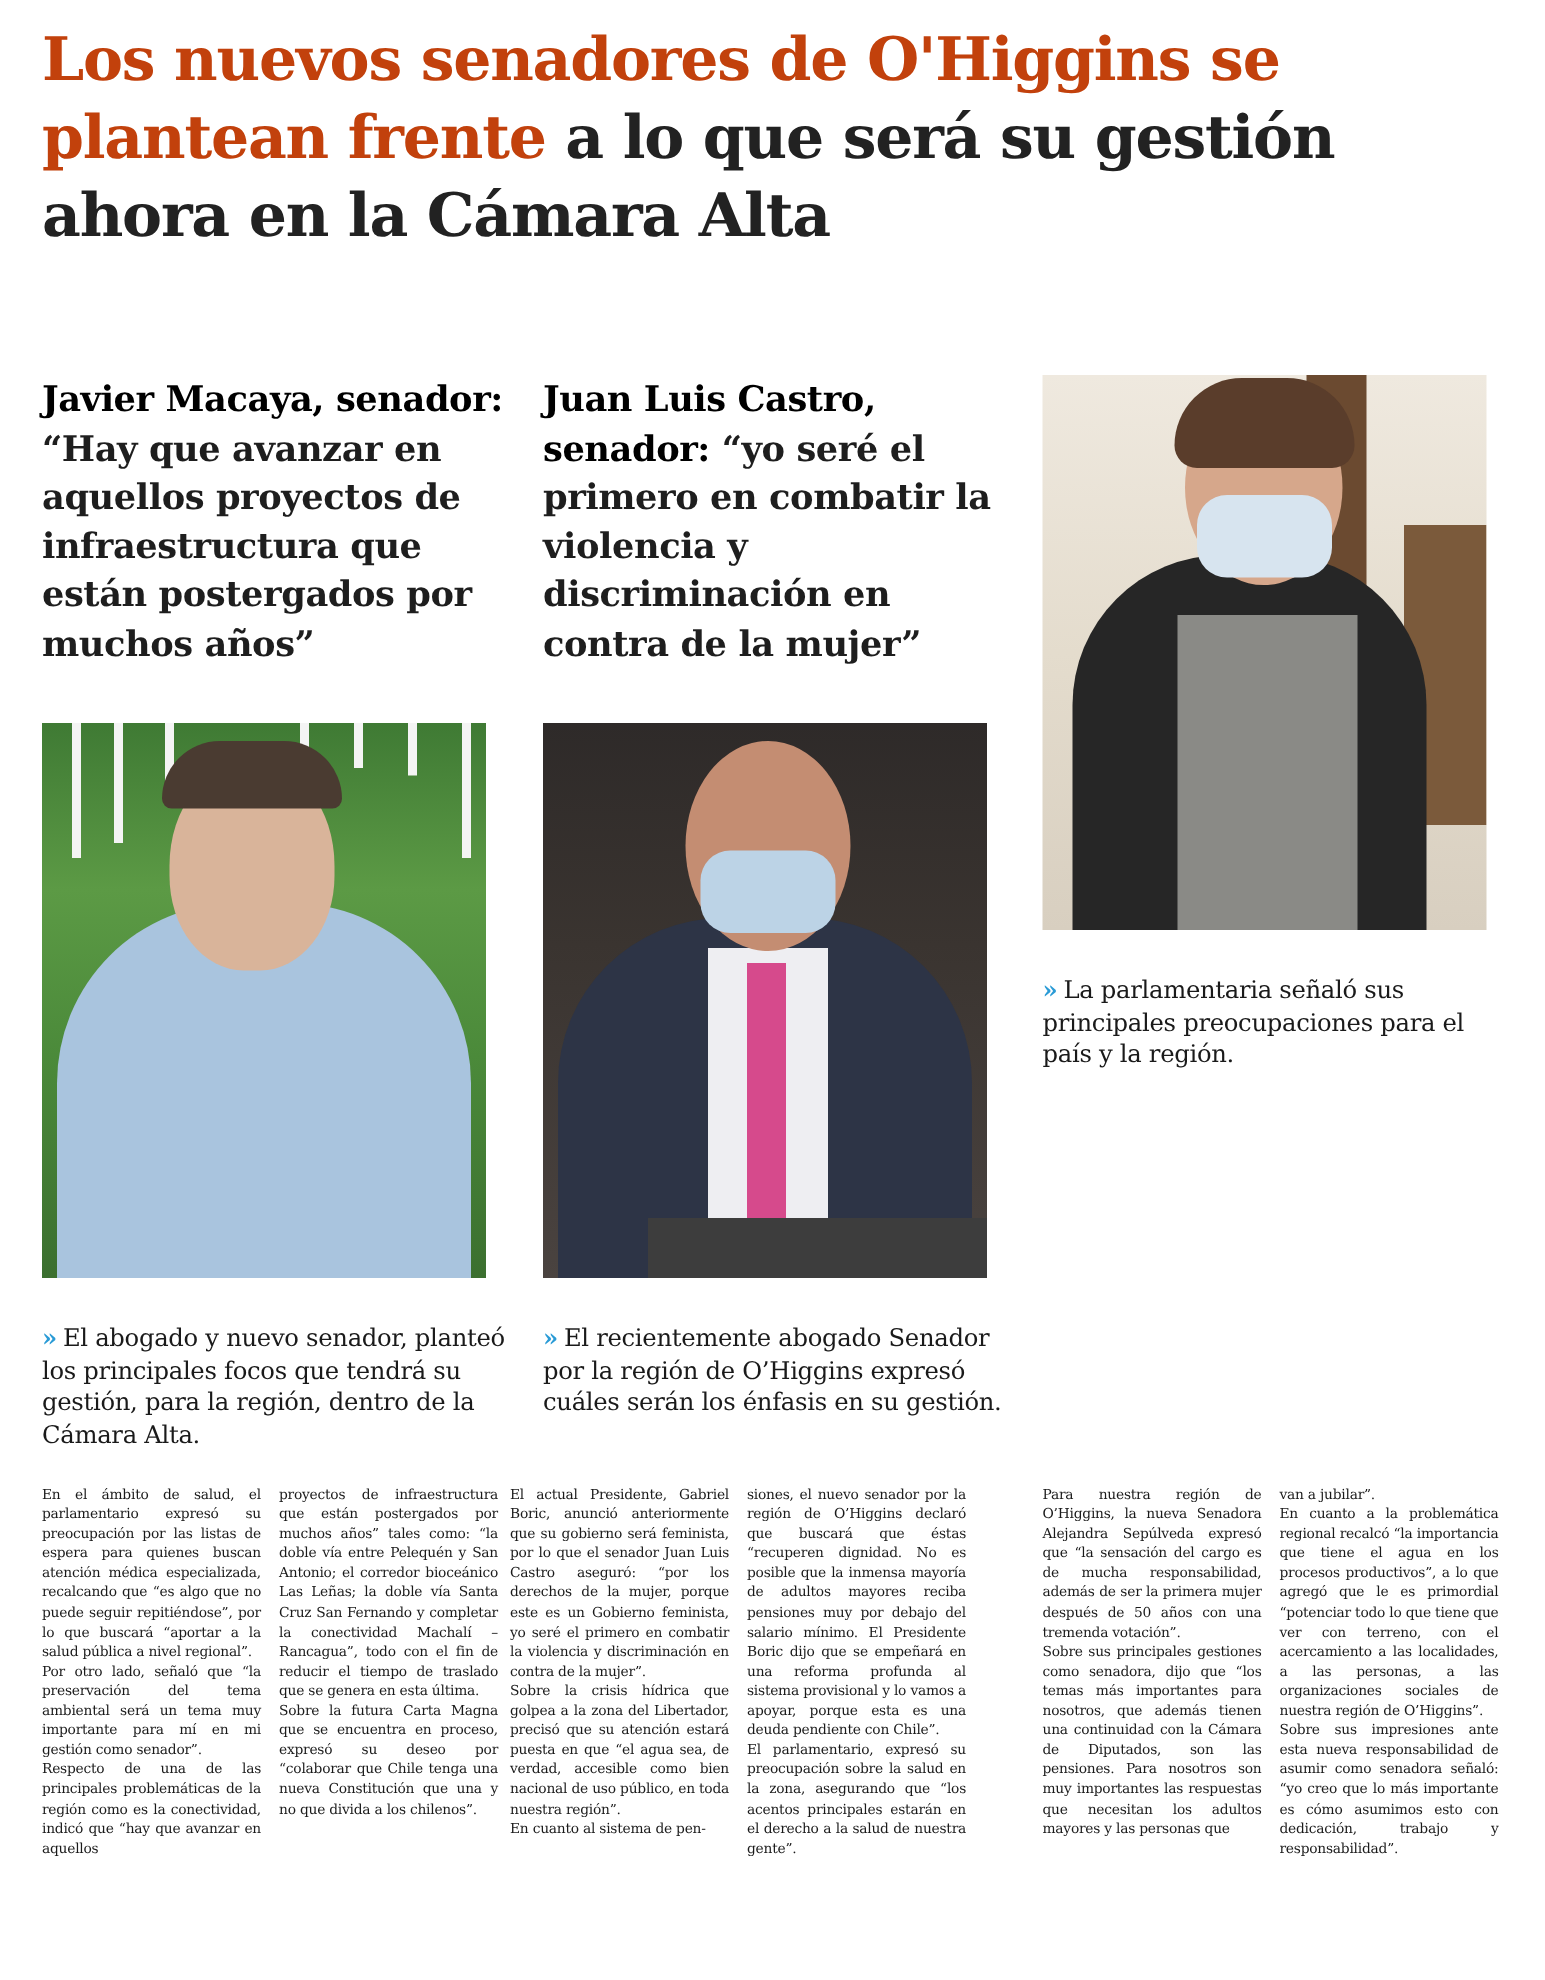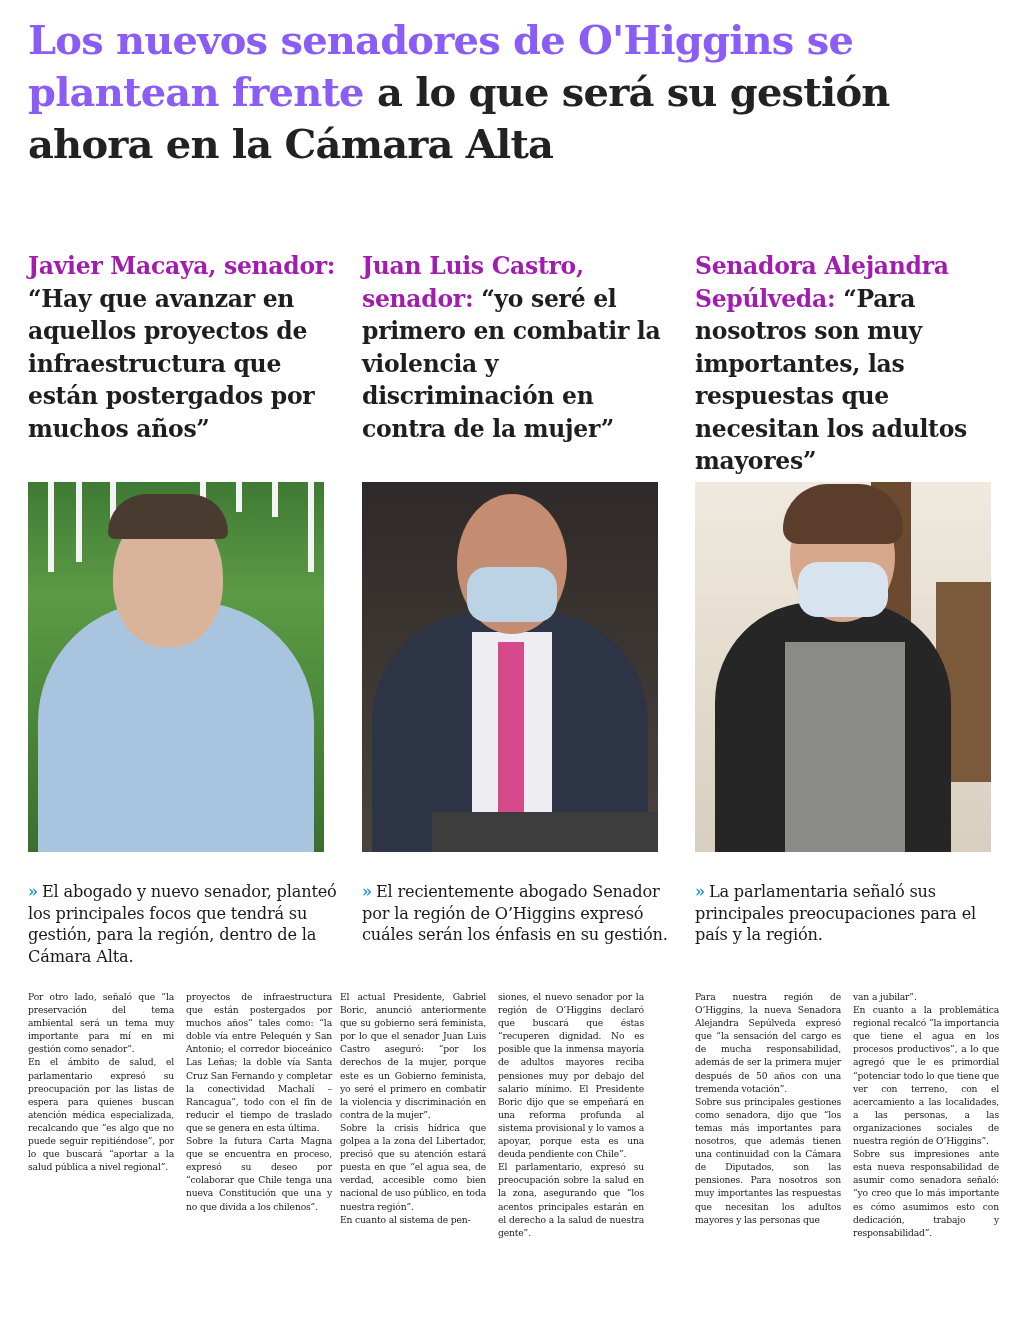--- a/index.html
+++ b/index.html
@@ -4,32 +4,32 @@
 <style>
   * { box-sizing: border-box; margin: 0; padding: 0; }
   html, body { width: 1030px; height: 1320px; background: #ffffff; overflow: hidden; }
   body { position: relative; font-family: "DejaVu Serif", "Liberation Serif", serif; color: #1a1a1a; }
 
   .headline {
     position: absolute; left: 28px; top: 14px; width: 960px;
     font-family: "DejaVu Serif", serif; font-weight: bold;
     font-size: 40px; line-height: 52px; letter-spacing: -0.8px; color: #222222;
   }
-  .headline .green { color: #8b5cf6; }
+  .headline .green { color: #c2410c; }
 
   .col { position: absolute; top: 250px; width: 310px; }
   .col1 { left: 28px; }
   .col2 { left: 362px; }
   .col3 { left: 695px; }
 
   .subhead {
     font-family: "DejaVu Serif", serif; font-size: 23.5px; line-height: 32.5px;
     color: #1e1e1e; letter-spacing: -0.3px; height: 232px;
   }
-  .subhead .who { color: #a21caf; margin-top: 32px; }
+  .subhead .who { color: #000000; margin-top: 32px; }
 
   .photo { width: 296px; height: 370px; position: relative; overflow: hidden; }
   .photo1 { background: linear-gradient(180deg, #3f7a34 0%, #5c9a45 30%, #4b8a3a 60%, #3b6f2f 100%); }
   .photo1 .stripe { position: absolute; top: 0; width: 6px; background: #f4f4f4; }
   .photo1 .shirt { position: absolute; left: 10px; right: 10px; bottom: 0; height: 250px; background: #a9c4de; border-radius: 120px 120px 0 0; }
   .photo1 .face { position: absolute; left: 85px; top: 25px; width: 110px; height: 140px; background: #d9b49a; border-radius: 50% 50% 45% 45%; }
   .photo1 .hair { position: absolute; left: 80px; top: 12px; width: 120px; height: 45px; background: #4a3b31; border-radius: 60px 60px 10px 10px; }
 
   .photo2 { background: linear-gradient(180deg, #2e2a29 0%, #3a3430 40%, #4a4340 100%); }
   .photo2 .suit { position: absolute; left: 10px; right: 10px; bottom: 0; height: 240px; background: #2d3446; border-radius: 110px 110px 0 0; }
@@ -93,37 +93,37 @@
     <div class="shirt"></div>
     <div class="tie"></div>
     <div class="head"></div>
     <div class="mask"></div>
     <div class="desk"></div>
   </div>
   <p class="caption"><span class="mark">»</span><span>El recientemente abogado Senador por la región de O’Higgins expresó cuáles serán los énfasis en su gestión.</span></p>
 </section>
 
 <section class="col col3">
-  <h2 class="subhead"><span class="who">Senadora Alejandra Sepúlveda:</span><span> “Para nosotros son muy importantes, las respuestas que necesitan los adultos mayores”</span></h2>
   <div class="photo photo3" title="Alejandra Sepúlveda con mascarilla y lentes rojos">
     <div class="frame"></div>
     <div class="chair"></div>
     <div class="body"></div>
     <div class="top"></div>
     <div class="head"></div>
     <div class="hair"></div>
     <div class="mask"></div>
   </div>
   <p class="caption"><span class="mark">»</span><span>La parlamentaria señaló sus principales preocupaciones para el país y la región.</span></p>
 </section>
 
 <div class="body-cols bc1">
   <div class="bodycol">
+    <p>En el ámbito de salud, el parlamentario expresó su preocupación por las listas de espera para quienes buscan atención médica especializada, recalcando que “es algo que no puede seguir repitiéndose”, por lo que buscará “aportar a la salud pública a nivel regional”.</p>
     <p>Por otro lado, señaló que “la preservación del tema ambiental será un tema muy importante para mí en mi gestión como senador”.</p>
-    <p>En el ámbito de salud, el parlamentario expresó su preocupación por las listas de espera para quienes buscan atención médica especializada, recalcando que “es algo que no puede seguir repitiéndose”, por lo que buscará “aportar a la salud pública a nivel regional”.</p>
+    <p>Respecto de una de las principales problemáticas de la región como es la conectividad, indicó que “hay que avanzar en aquellos</p>
   </div>
   <div class="bodycol">
     <p>proyectos de infraestructura que están postergados por muchos años” tales como: “la doble vía entre Pelequén y San Antonio; el corredor bioceánico Las Leñas; la doble vía Santa Cruz San Fernando y completar la conectividad Machalí – Rancagua”, todo con el fin de reducir el tiempo de traslado que se genera en esta última.</p>
     <p>Sobre la futura Carta Magna que se encuentra en proceso, expresó su deseo por “colaborar que Chile tenga una nueva Constitución que una y no que divida a los chilenos”.</p>
   </div>
 </div>
 
 <div class="body-cols bc2">
   <div class="bodycol">
     <p>El actual Presidente, Gabriel Boric, anunció anteriormente que su gobierno será feminista, por lo que el senador Juan Luis Castro aseguró: “por los derechos de la mujer, porque este es un Gobierno feminista, yo seré el primero en combatir la violencia y discriminación en contra de la mujer”.</p>

